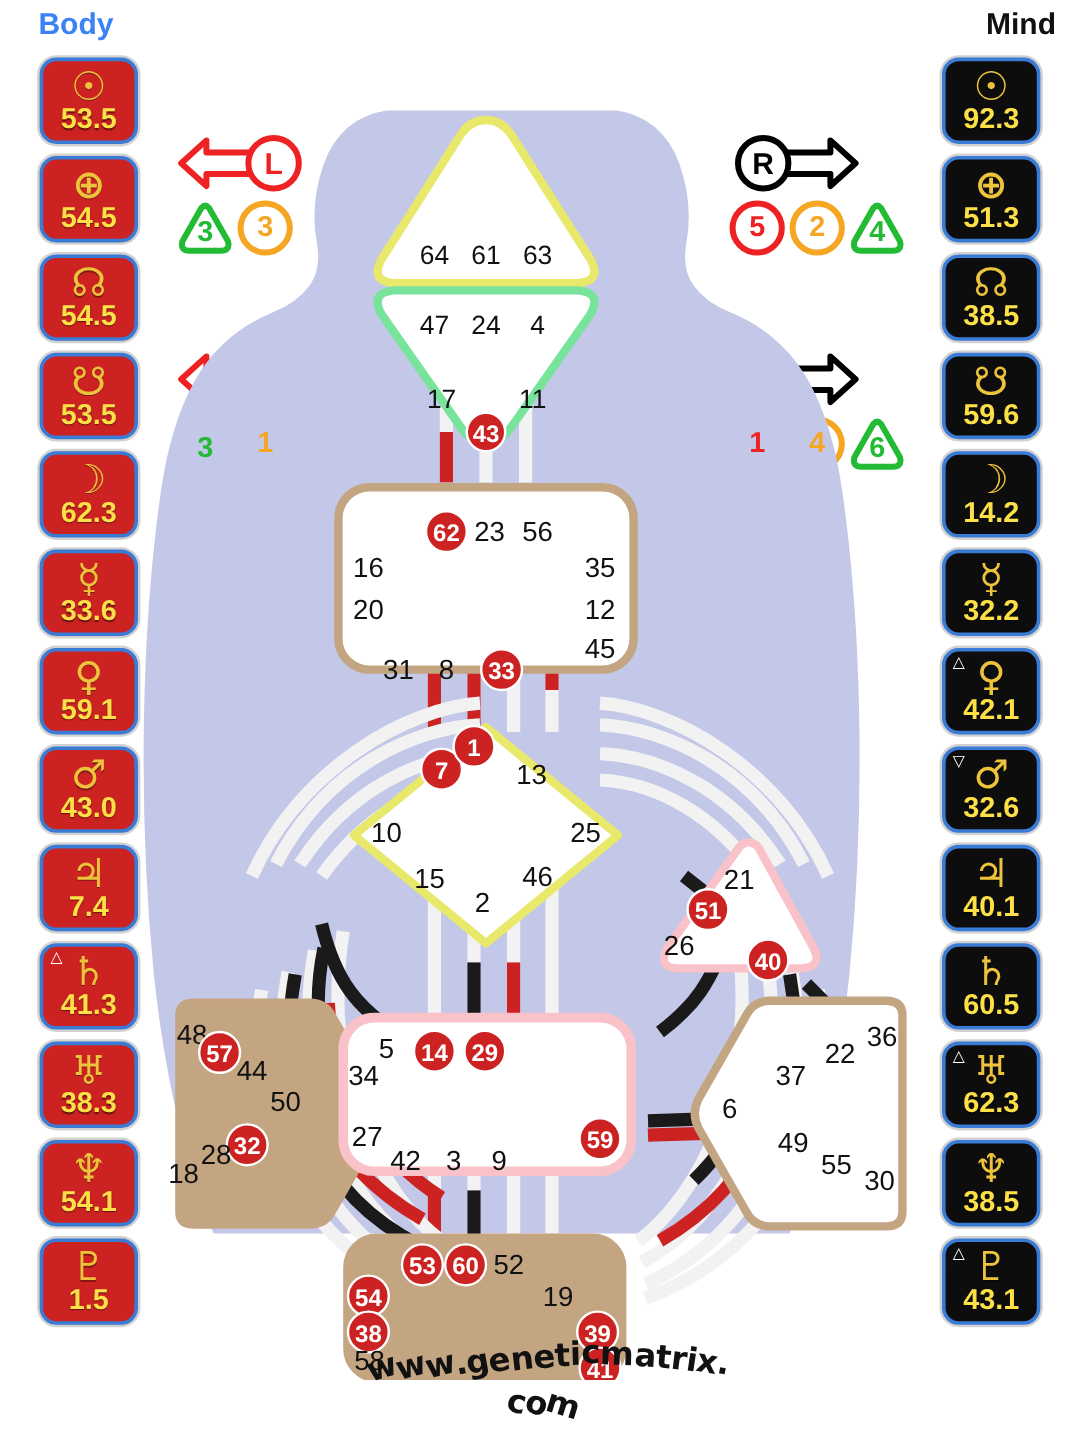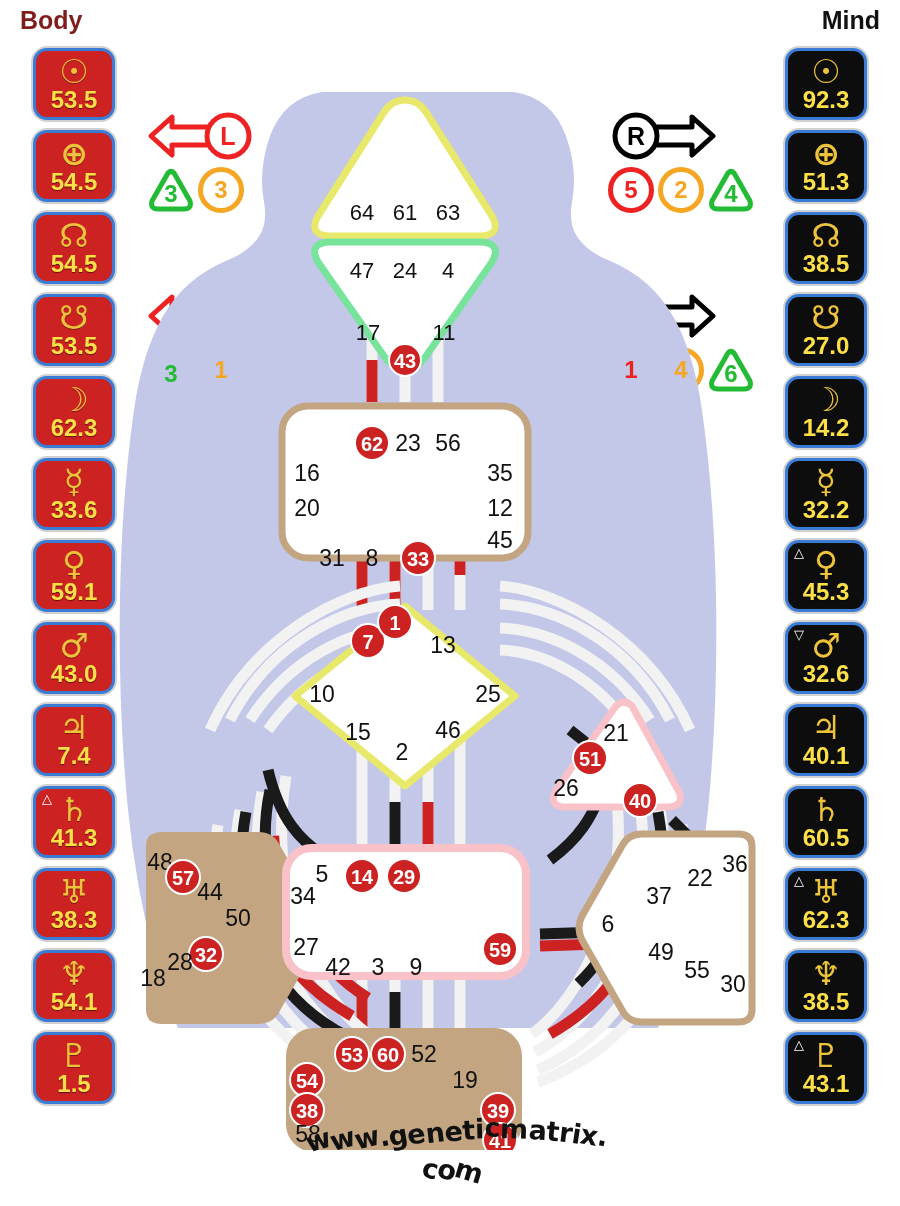--- a/index.html
+++ b/index.html
@@ -1,21 +1,21 @@
 <!DOCTYPE html>
 <html><head>
 <meta charset="utf-8">
 <style>
   html,body{margin:0;padding:0;background:#ffffff;}
   body{width:900px;height:1206px;position:relative;overflow:hidden;
        font-family:"Liberation Sans", sans-serif;}
 
   
   .col-title{position:absolute;font-weight:bold;font-size:25px;}
-  #body-title{left:20px;top:6px;color:#7f1d1d;}
+  #body-title{left:32px;top:6px;color:#3b82f6;}
   #mind-title{right:20px;top:6px;color:#111111;}
 
   
   .planet-col{position:absolute;top:48px;width:104px;}
   #body-col{left:22px;}
   #mind-col{right:22px;}
 
   .planet-box{position:relative;width:82px;height:72px;margin:0 auto 10px auto;
     border-radius:14px;border:3px solid #3a7bd5;box-sizing:border-box;
     display:flex;flex-direction:column;align-items:center;justify-content:center;
@@ -121,34 +121,34 @@
     <div class="planet-box mind">
       <div class="glyph">⊕</div>
       <div class="pval">51.3</div>
     </div>
     <div class="planet-box mind">
       <div class="glyph">☊</div>
       <div class="pval">38.5</div>
     </div>
     <div class="planet-box mind">
       <div class="glyph">☋</div>
-      <div class="pval">27.0</div>
+      <div class="pval">59.6</div>
     </div>
     <div class="planet-box mind">
       <div class="glyph">☽</div>
       <div class="pval">14.2</div>
     </div>
     <div class="planet-box mind">
       <div class="glyph">☿</div>
       <div class="pval">32.2</div>
     </div>
     <div class="planet-box mind">
       <div class="tone-mark">△</div>
       <div class="glyph">♀</div>
-      <div class="pval">45.3</div>
+      <div class="pval">42.1</div>
     </div>
     <div class="planet-box mind">
       <div class="tone-mark">▽</div>
       <div class="glyph">♂</div>
       <div class="pval">32.6</div>
     </div>
     <div class="planet-box mind">
       <div class="glyph">♃</div>
       <div class="pval">40.1</div>
     </div>

